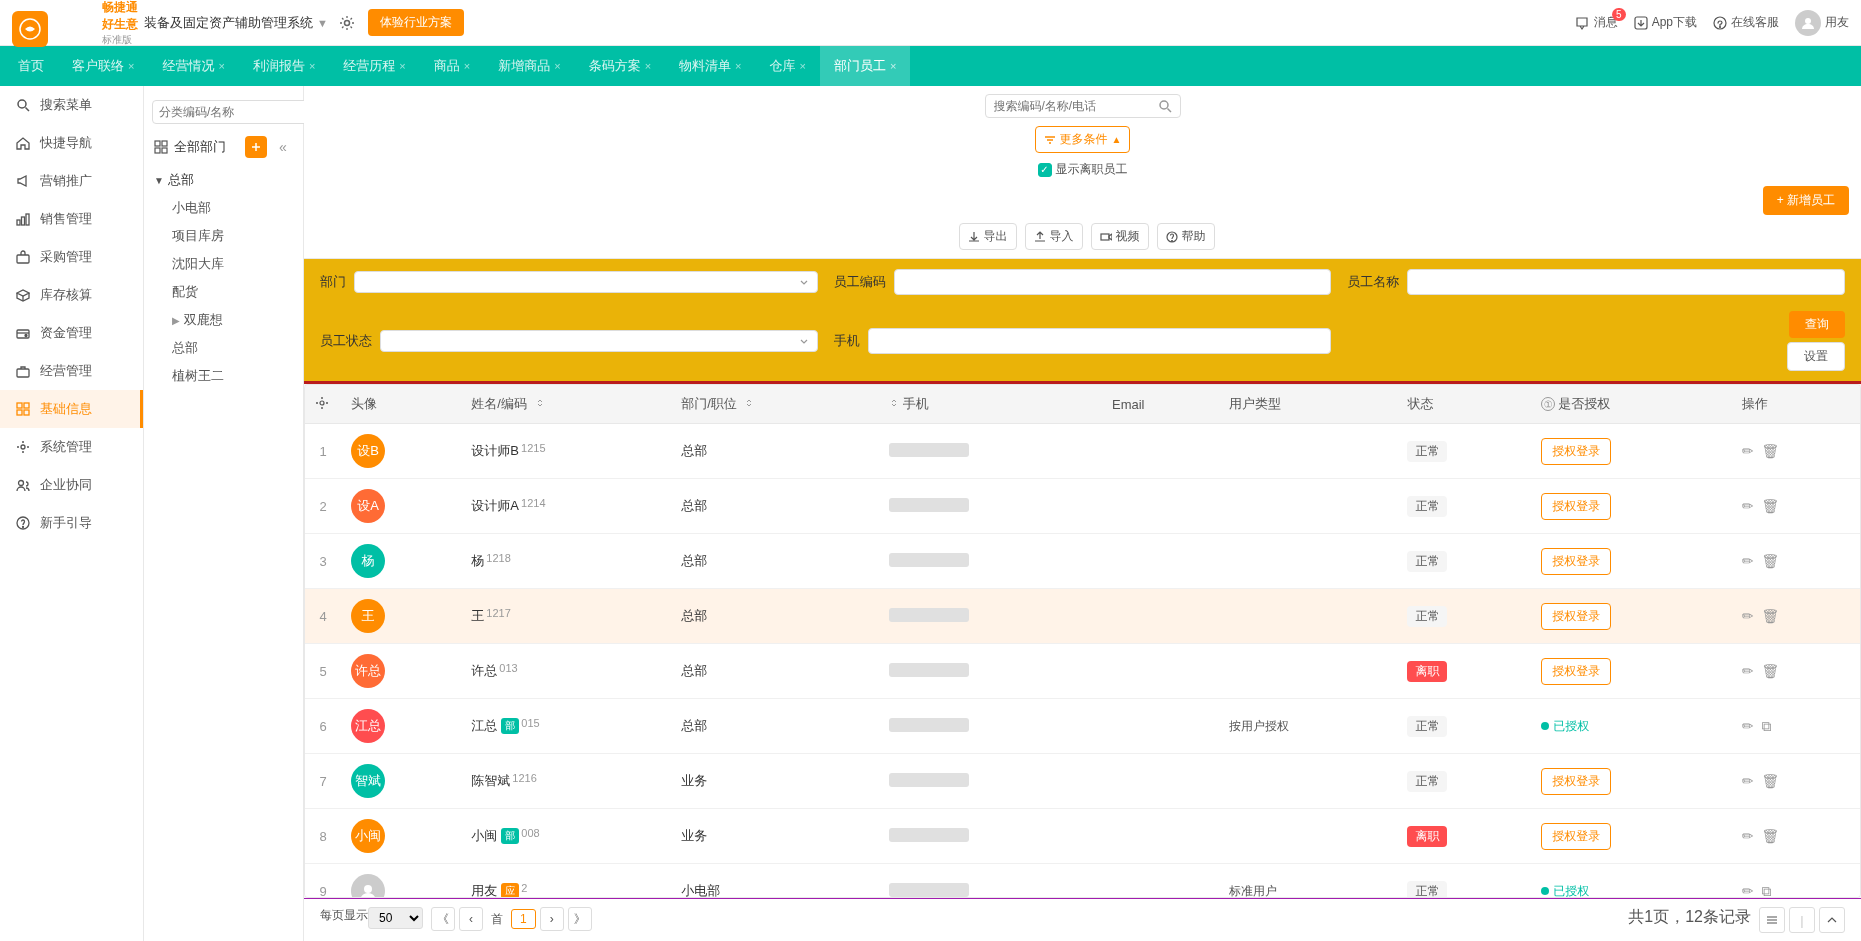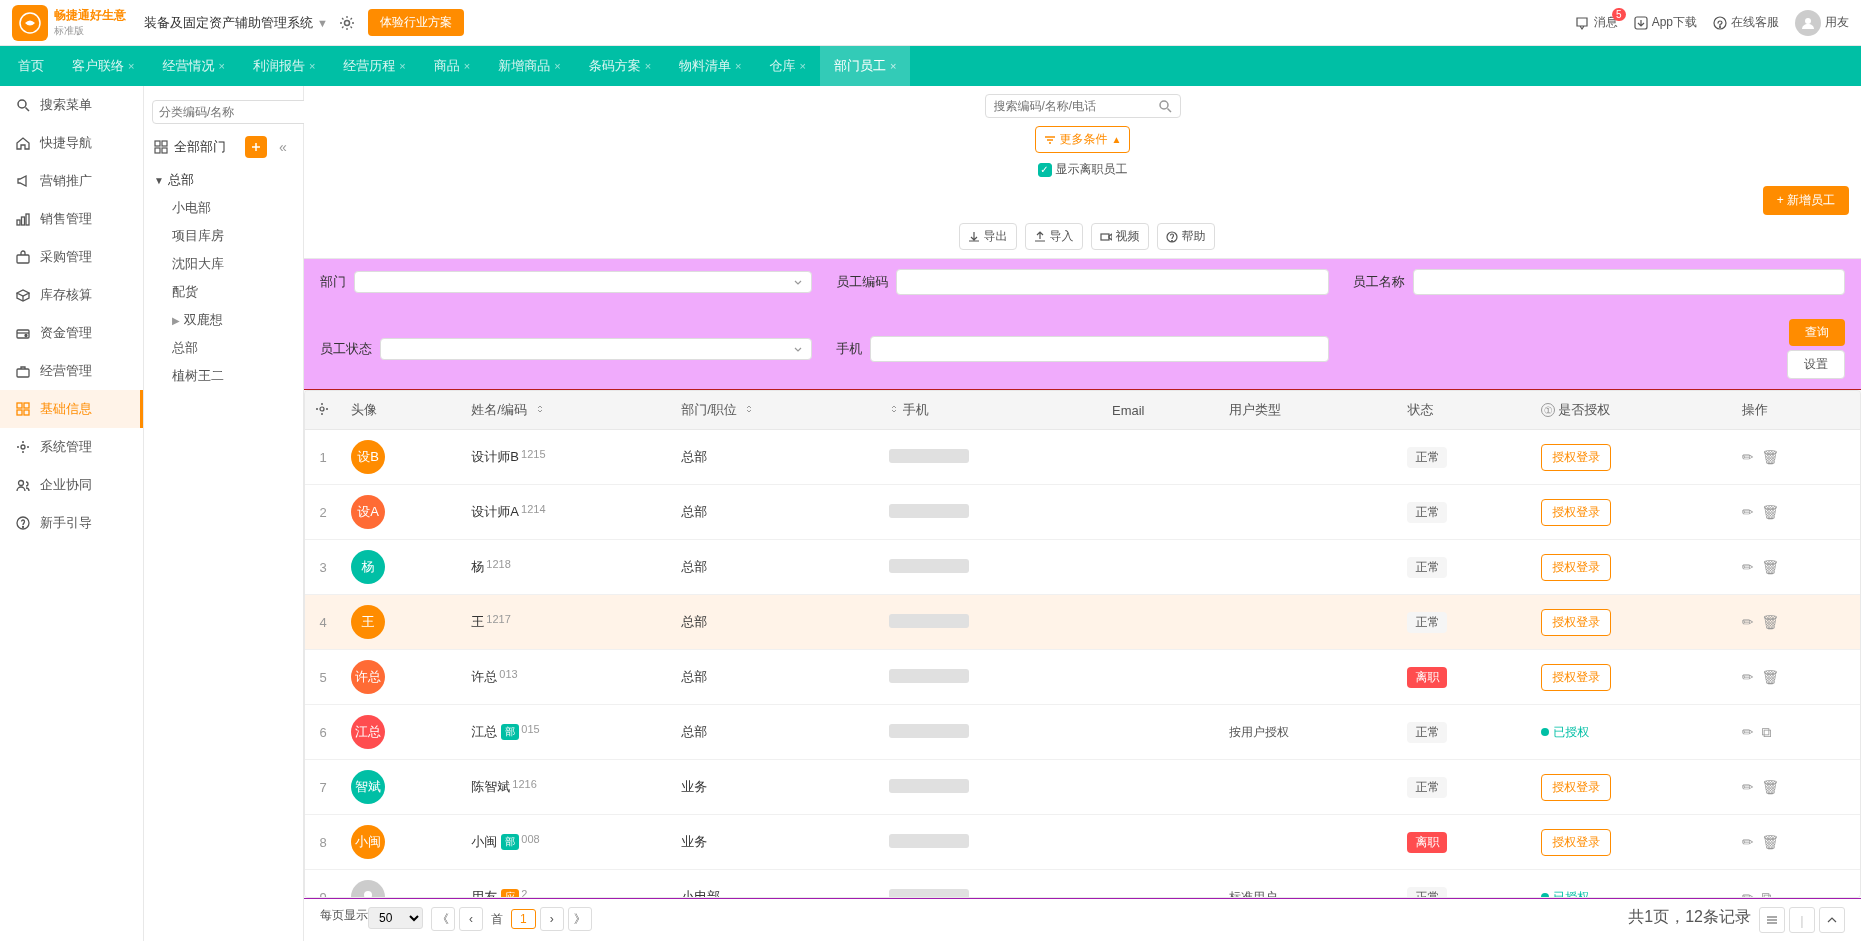--- a/index.html
+++ b/index.html
@@ -1,20 +1,20 @@
 <!DOCTYPE html>
 <html><head>
   <meta charset="utf-8">
   <style>
     * { box-sizing: border-box; margin: 0; padding: 0; }
     body { font-family: 'Microsoft YaHei', Arial, sans-serif; font-size: 13px; background: #f5f5f5; color: #333; }
 
     
     .top-bar { display: flex; align-items: center; background: #fff; height: 46px; padding: 0 12px; border-bottom: 1px solid #e8e8e8; position: relative; }
-    .logo-area { display: flex; align-items: center; width: 128px; }
+    .logo-area { display: flex; align-items: flex-end; width: 128px; gap: 48px; }
     .logo-icon { width: 36px; height: 36px; background: #ff8c00; border-radius: 6px; display: flex; align-items: center; justify-content: center; color: #fff; font-size: 11px; margin-right: 6px; flex-shrink: 0; }
     .system-title { display: flex; align-items: center; gap: 4px; font-size: 13px; color: #333; margin-left: 4px; }
     .system-title .arrow { color: #999; font-size: 11px; }
     .settings-icon { width: 26px; height: 26px; display: flex; align-items: center; justify-content: center; color: #666; margin-left: 6px; cursor: pointer; }
     .trial-btn { background: #ff8c00; color: #fff; border: none; border-radius: 4px; padding: 5px 12px; font-size: 12px; cursor: pointer; margin-left: 8px; }
     .top-right { margin-left: auto; display: flex; align-items: center; gap: 16px; }
     .top-right-item { display: flex; align-items: center; gap: 4px; font-size: 12px; color: #555; cursor: pointer; position: relative; }
     .badge { background: #ff4d4f; color: #fff; border-radius: 10px; font-size: 10px; padding: 1px 4px; position: absolute; top: -6px; right: -8px; }
     .avatar { width: 26px; height: 26px; background: #ccc; border-radius: 50%; display: flex; align-items: center; justify-content: center; font-size: 11px; color: #fff; }
 
@@ -58,21 +58,21 @@
     .search-input-wrap input { border: none; outline: none; font-size: 12px; width: 160px; }
     .more-filter { display: flex; align-items: center; gap: 4px; color: #ff8c00; cursor: pointer; font-size: 12px; border: 1px solid #ff8c00; border-radius: 4px; padding: 4px 8px; }
     .show-resign { display: flex; align-items: center; gap: 4px; font-size: 12px; color: #555; cursor: pointer; }
     .show-resign .checkbox { width: 14px; height: 14px; border: 1px solid #00bfa5; border-radius: 3px; background: #00bfa5; display: flex; align-items: center; justify-content: center; }
     .show-resign .checkbox .check { color: #fff; font-size: 10px; }
     .add-btn { margin-left: auto; background: #ff8c00; color: #fff; border: none; border-radius: 4px; padding: 6px 14px; font-size: 12px; cursor: pointer; white-space: nowrap; }
     .action-btns { display: flex; align-items: center; gap: 8px; margin-left: 8px; }
     .action-btn { display: flex; align-items: center; gap: 4px; font-size: 12px; color: #555; cursor: pointer; padding: 4px 8px; border: 1px solid #ddd; border-radius: 4px; background: #fff; }
 
     
-    .filter-bar { background: #f0abfc; margin: 0; padding: 10px 16px; border-bottom: 1px solid #b91c1c; display: grid; grid-template-columns: 1fr 1fr 1fr; gap: 24px; position: relative; }
+    .filter-bar { background: #eab308; margin: 0; padding: 10px 16px; border-bottom: 3px solid #b91c1c; display: grid; grid-template-columns: 1fr 1fr 1fr; gap: 16px; position: relative; }
     .filter-item { display: flex; align-items: center; gap: 8px; }
     .filter-label { font-size: 13px; color: #333; white-space: nowrap; flex-shrink: 0; }
     .filter-select { flex: 1; border: 1px solid #ddd; border-radius: 4px; padding: 5px 8px; font-size: 12px; background: #fff; display: flex; align-items: center; justify-content: space-between; cursor: pointer; min-width: 100px; }
     .filter-input { flex: 1; border: 1px solid #ddd; border-radius: 4px; padding: 5px 8px; font-size: 12px; outline: none; min-width: 80px; }
     .query-btn { background: #ff8c00; color: #fff; border: none; border-radius: 4px; padding: 5px 16px; font-size: 12px; cursor: pointer; }
     .reset-btn { background: #fff; color: #555; border: 1px solid #ddd; border-radius: 4px; padding: 5px 16px; font-size: 12px; cursor: pointer; }
 
     
     .table-wrap { flex: 1; overflow: auto; background: #fff; border-radius: 4px; border: 1px solid #e8e8e8; }
     table { width: 100%; border-collapse: collapse; font-size: 13px; }

